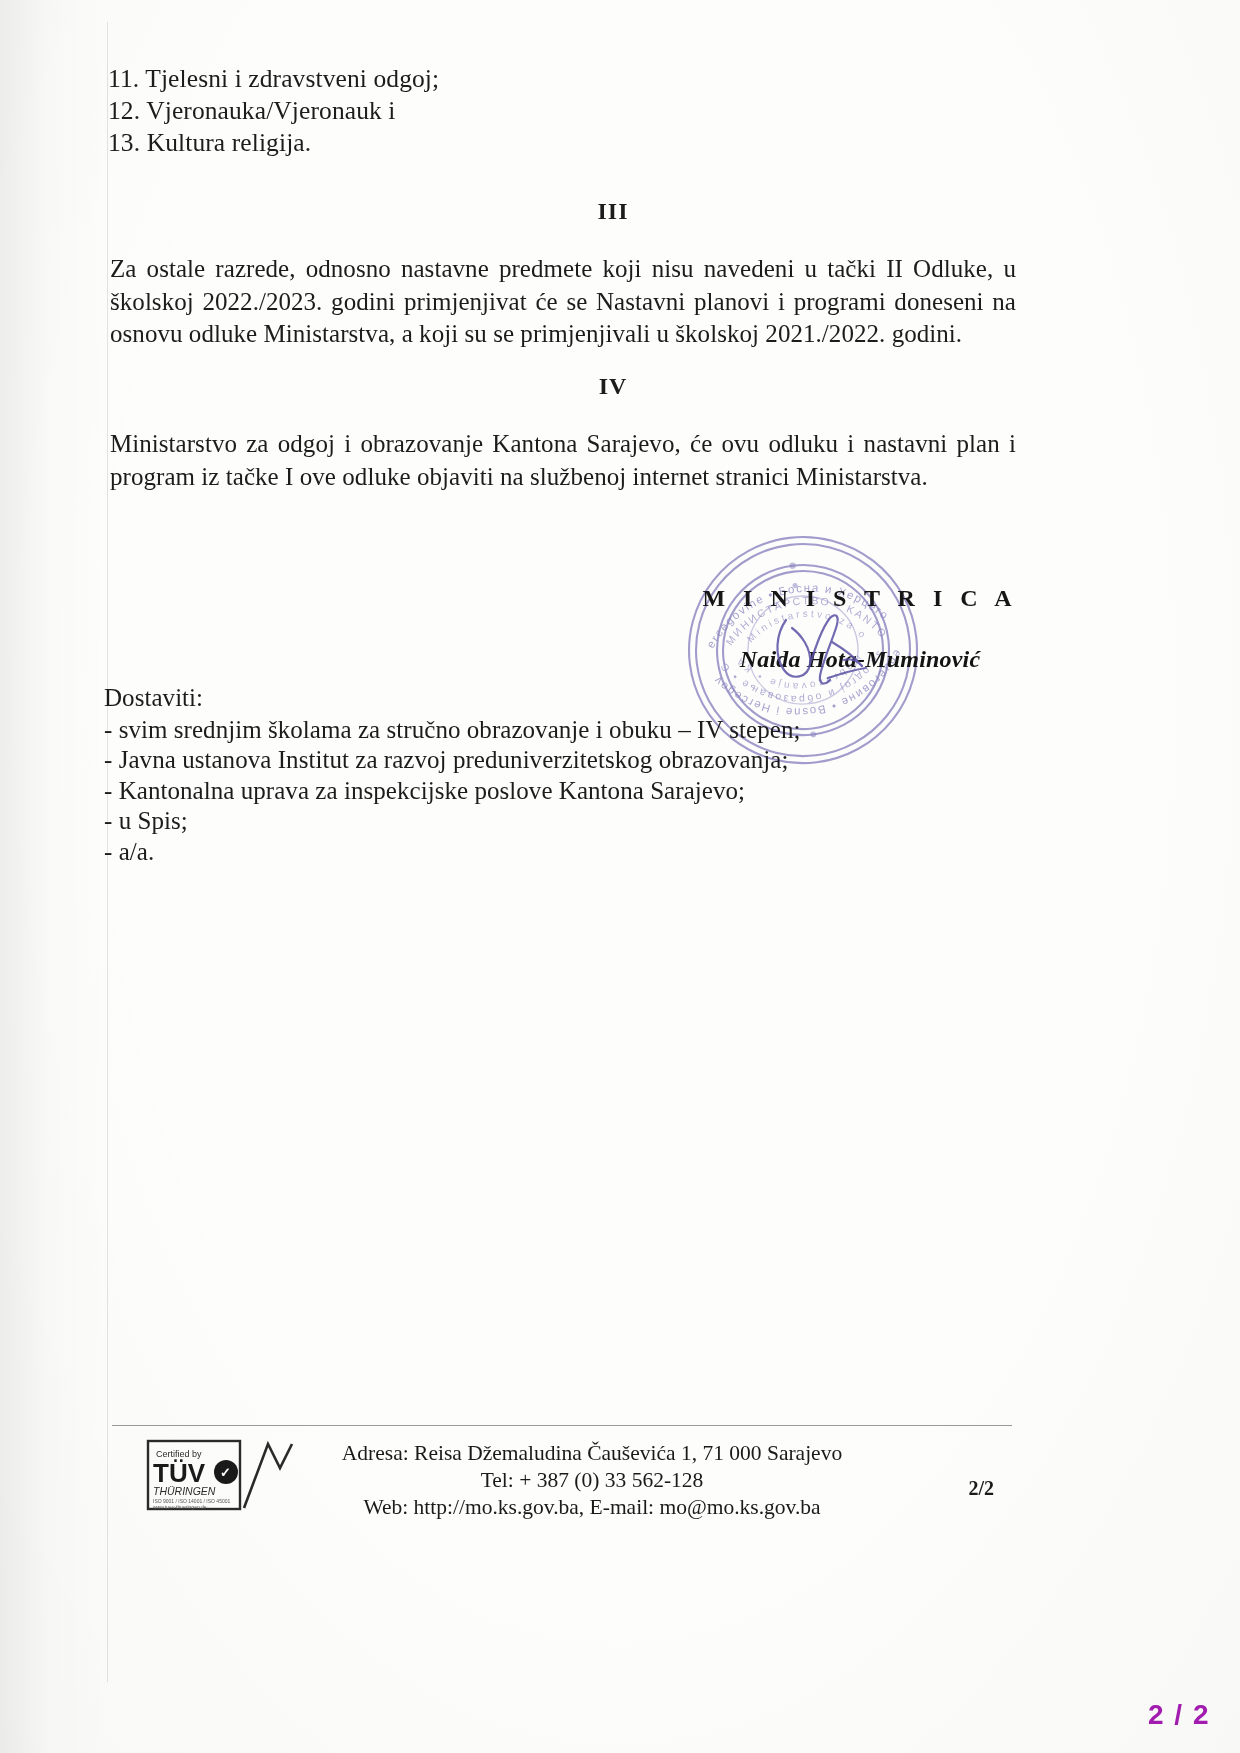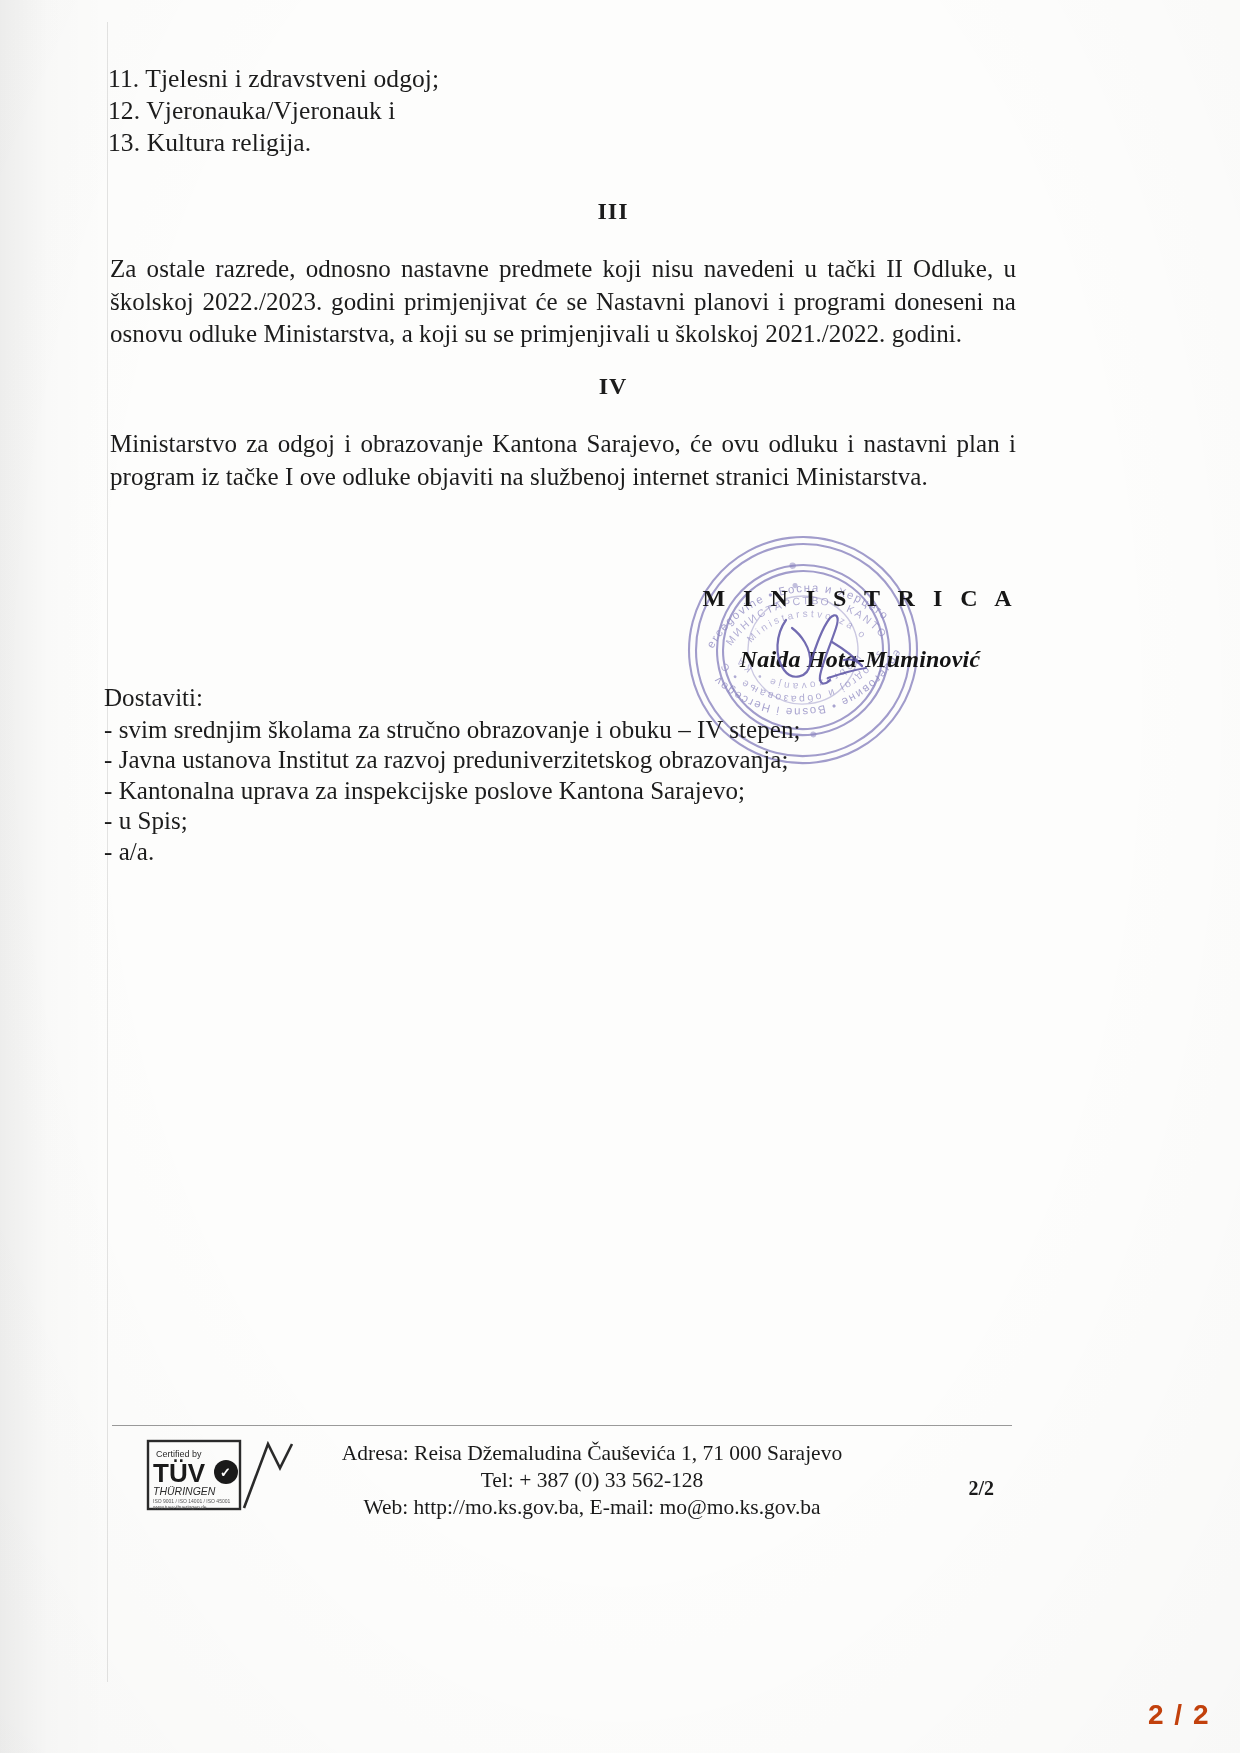--- a/index.html
+++ b/index.html
@@ -161,21 +161,21 @@
     color:#1a1a1a;
   }
 
   
   .viewer-pageno{
     position:absolute;
     right:30px; bottom:22px;
     font-family:"Liberation Sans", sans-serif;
     font-size:28px;
     font-weight:bold;
-    color:#c2410c;
+    color:#a21caf;
     letter-spacing:1.5px;
   }
 </style>
 </head>
 <body>
 
 <div class="page">
 
   <div class="scan-edge"></div>
   <div class="scan-edge-line"></div>

